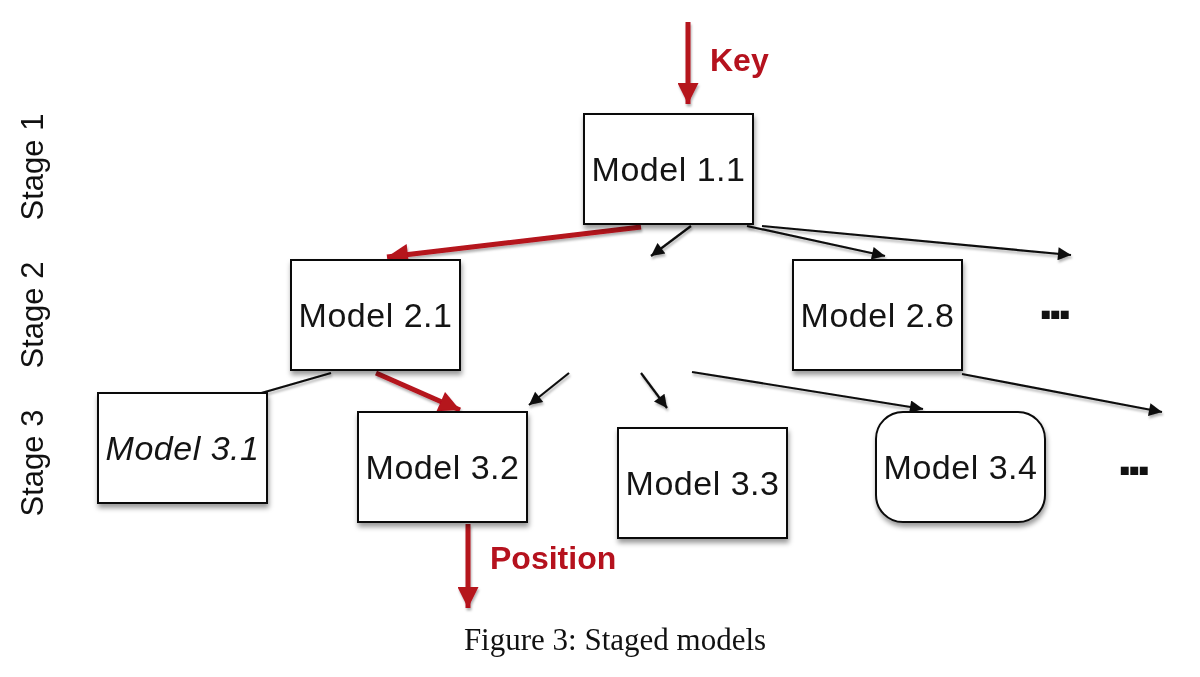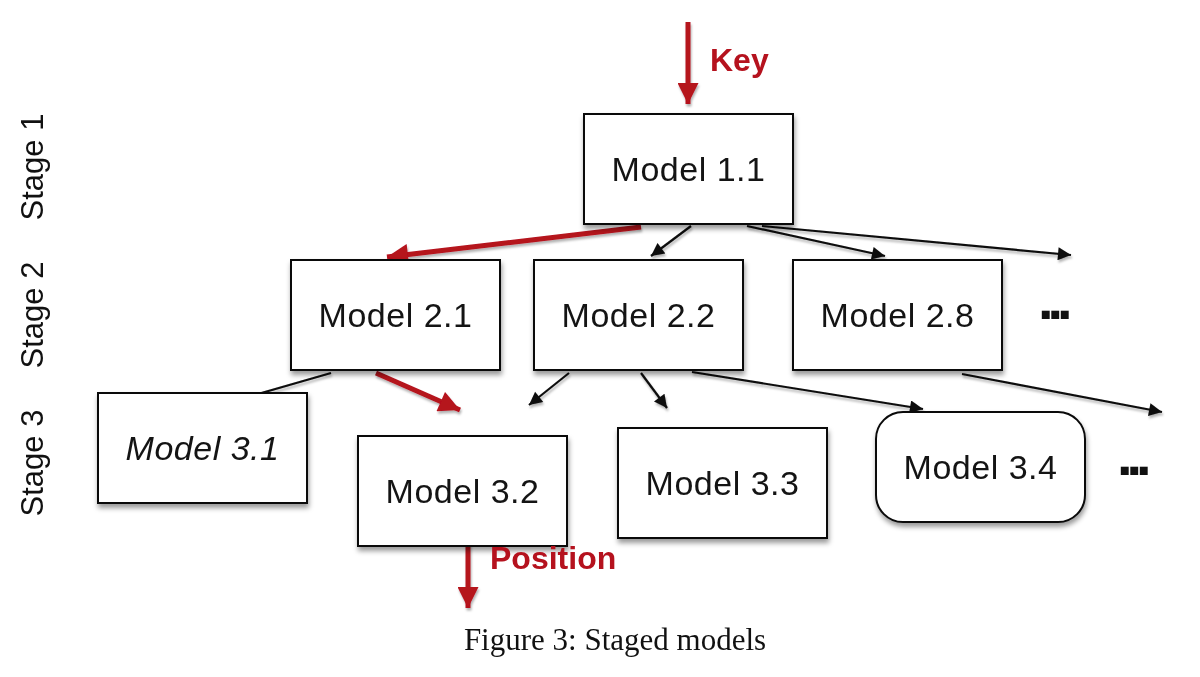--- a/index.html
+++ b/index.html
@@ -17,21 +17,21 @@
     left: 0; top: 0;
     width: 1200px; height: 677px;
   }
   .edges-layer line { stroke: var(--ink); stroke-width: 2.2; }
   .edges-layer line.red { stroke: var(--red); stroke-width: 5; }
   #arrowBlack path { fill: var(--ink); }
   #arrowRed path { fill: var(--red); }
   .node {
     position: absolute;
     box-sizing: border-box;
-    width: 211px;
+    width: 171px;
     height: 112px;
     background: #ffffff;
     border: 2.5px solid var(--ink);
     box-shadow: 1px 4px 5px rgba(0,0,0,0.40);
     display: flex;
     align-items: center;
     justify-content: center;
     font-size: 34px;
     color: #141414;
     letter-spacing: 0.5px;
@@ -106,31 +106,28 @@
   <div class="stage-label" style="left:33px; top:315px;">Stage 2</div>
   <div class="stage-label" style="left:33px; top:463px;">Stage 3</div>
 
   <div class="node" style="left:583px; top:113px;">
     <span>Model 1.1</span>
   </div>
 
   <div class="node" style="left:272px; top:259px;margin-left:18px;">
     <span>Model 2.1</span>
   </div>
-  <div class="node" style="left:533px; top:259px;">
-    <span>Model 2.2</span>
-  </div>
   <div class="node" style="left:792px; top:259px;">
     <span>Model 2.8</span>
   </div>
 
   <div class="node" style="left:97px; top:392px;font-style:italic;">
     <span>Model 3.1</span>
   </div>
-  <div class="node" style="left:357px; top:411px;margin-top:24px;">
+  <div class="node" style="left:357px; top:411px;">
     <span>Model 3.2</span>
   </div>
   <div class="node" style="left:617px; top:427px;">
     <span>Model 3.3</span>
   </div>
   <div class="node" style="left:875px; top:411px;border-radius:28px;">
     <span>Model 3.4</span>
   </div>
 
   <div class="dots" style="left:1038px; top:272px;">...</div>

